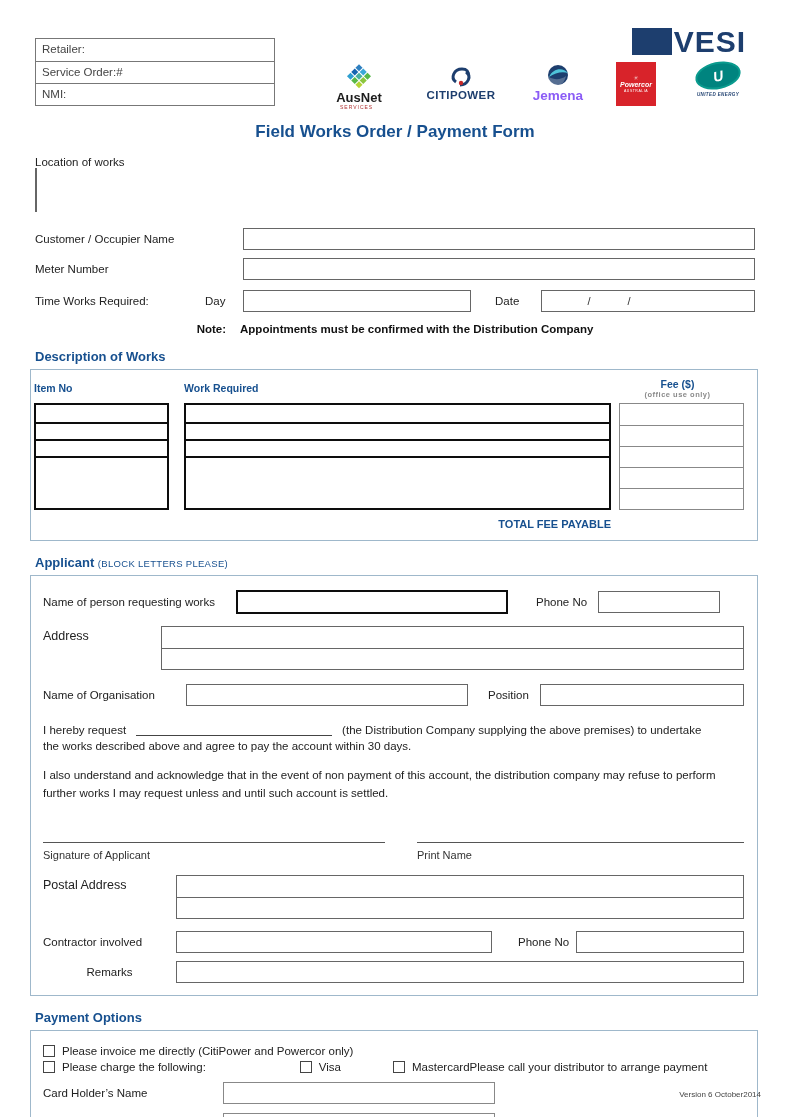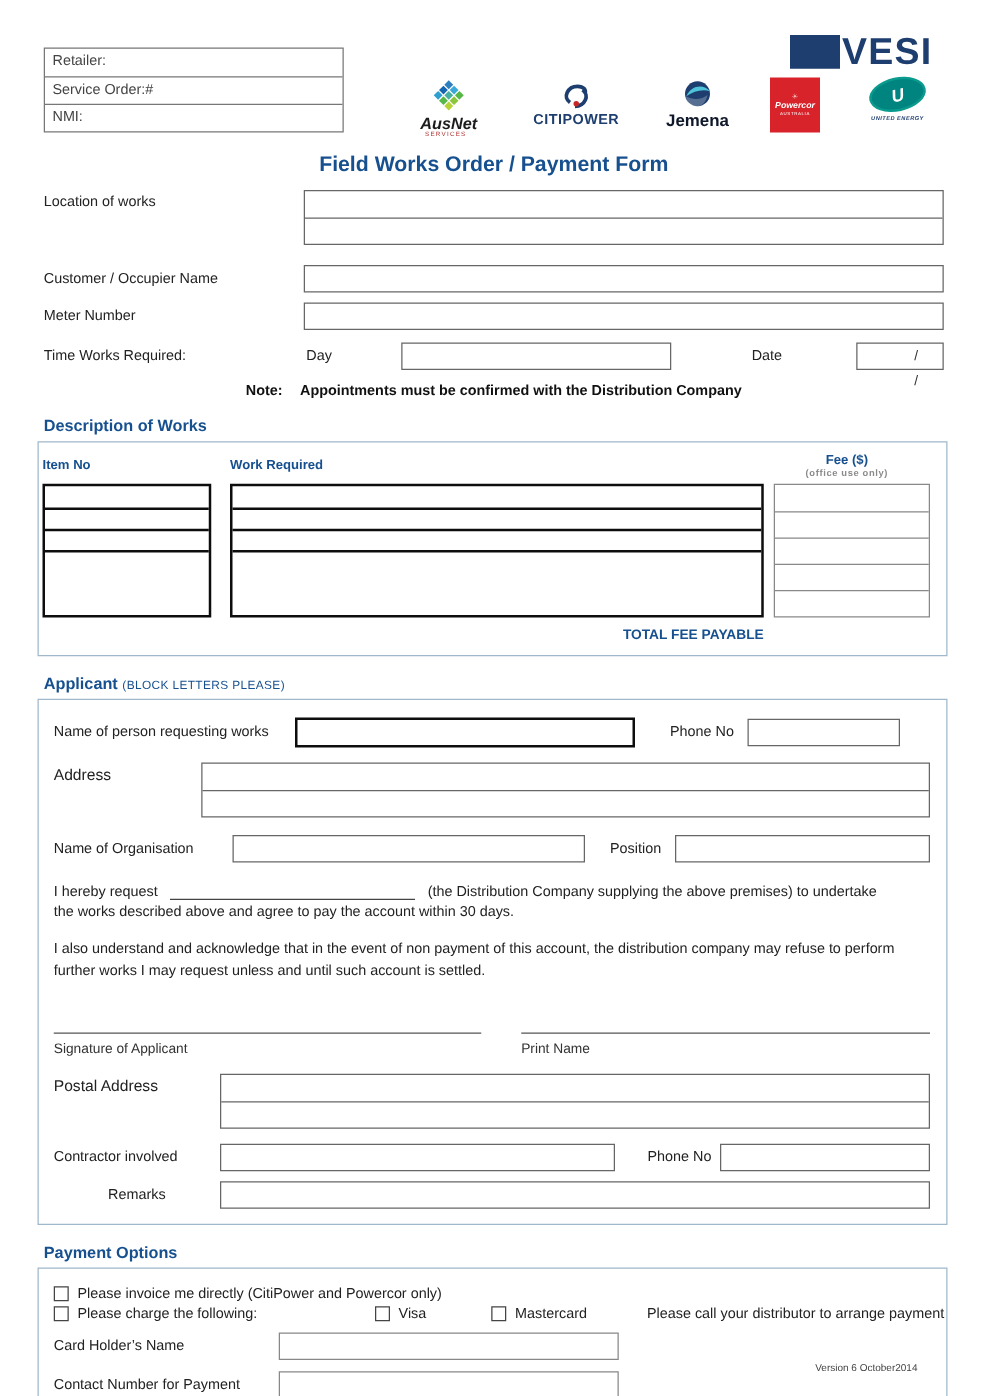--- a/index.html
+++ b/index.html
@@ -22,26 +22,26 @@
     border-top:1px solid #777; color:#444; font-size:11.5px;
   }
   .retailer-table .rrow:first-child { border-top:none; }
 
   .vesi { position:absolute; right:44px; top:28px; display:flex; align-items:flex-start; }
   .vesi-block { width:40px; height:27px; background:#1D3E6E; margin-right:2px; }
   .vesi-text { font-size:30px; font-weight:bold; color:#1D3E6E; letter-spacing:1px; line-height:27px; }
 
   .logo { position:absolute; text-align:center; }
   .logo-ausnet { left:328px; top:64px; width:62px; }
-  .logo-ausnet .nm { font-size:13px; font-weight:bold; color:#1c1c1c; line-height:12px;font-style:italic; }
+  .logo-ausnet .nm { font-size:13px; font-weight:bold; color:#1c1c1c; line-height:12px; }
   .logo-ausnet .sub { font-size:5px; color:#b03030; letter-spacing:1px; text-align:left; padding-left:12px; }
   .logo-citipower { left:418px; top:66px; width:86px; }
   .logo-citipower .nm { font-size:11.5px; font-weight:bold; color:#1D3E6E; letter-spacing:.4px; line-height:11px; }
   .logo-jemena { left:528px; top:64px; width:60px; }
-  .logo-jemena .nm { font-size:13.5px; font-weight:bold; color:#0f172a; line-height:12px; }
+  .logo-jemena .nm { font-size:13.5px; font-weight:bold; color:#8b5cf6; line-height:12px; }
   .logo-powercor { left:616px; top:62px; width:40px; height:44px; background:#D8232A;
      color:#fff; display:flex; flex-direction:column; justify-content:center; align-items:center; }
   .logo-powercor .nm { font-size:7px; font-weight:bold; font-style:italic; line-height:8px; }
   .logo-powercor .sub { font-size:3.5px; letter-spacing:.5px; }
   .logo-powercor .burst { font-size:6px; line-height:6px; color:#f2b9bb; }
   .logo-united { left:690px; top:62px; width:56px; }
   .ue-oval { width:46px; height:27px; background:#00847F; border-radius:50%;
      transform:rotate(-12deg); margin:0 auto; display:flex; align-items:center; justify-content:center;
      border:2px solid #0a9b8e; }
   .ue-oval span { color:#fff; font-weight:bold; font-style:italic; font-size:14px; }
@@ -51,24 +51,24 @@
   .title { text-align:center; font-size:17px; font-weight:bold; color:#17508F; margin-top:6px; }
 
   
   .fieldzone { padding:0 35px; }
   .frow { display:flex; align-items:center; margin-top:8px; }
   .flabel { width:208px; font-size:11.5px; color:#222; flex:none; }
   .fbox { border:1px solid #666; background:#fff; flex:1; }
   .fbox-1 { height:22px; }
   .fbox-2 .ln { height:21px; }
   .fbox-2 .ln + .ln { border-top:1px solid #666; }
-  .frow-loc { align-items:flex-start; margin-top:10px; }
+  .frow-loc { align-items:flex-start; margin-top:10px;flex-direction:column; }
   .frow-loc .flabel { padding-top:4px; }
   .frow-cust { margin-top:16px; }
-  .time-row { display:flex; align-items:center; margin-top:10px;gap:40px; }
+  .time-row { display:flex; align-items:center; margin-top:10px; }
   .time-row .flabel { width:170px; }
   .daylbl { width:38px; font-size:11.5px; }
   .daybox { width:228px; height:22px; border:1px solid #666; margin-right:24px; }
   .datelbl { width:46px; font-size:11.5px; }
   .datebox { flex:1; height:22px; border:1px solid #666; line-height:20px; padding-left:28px; color:#333; letter-spacing:2px; }
   .datebox .slash { display:inline-block; width:40px; text-align:center; }
   .note-line { text-align:center; font-weight:bold; font-size:11.5px; margin-top:11px; color:#111; }
   .note-line .nlbl { margin-right:14px; }
 
   
@@ -134,25 +134,25 @@
   .remarks-row .lbl1 { width:133px;text-align:center; }
   .remb { flex:1; height:22px; }
 
   
   .pay-box { padding:10px 13px 12px 12px; }
   .cb { width:12px; height:12px; border:1px solid #444; background:#fff; flex:none; margin-right:7px; }
   .payrow { display:flex; align-items:center; font-size:11.5px; margin-top:4px; }
   .payrow .sp { flex:none; }
   .visa-cb { margin-left:94px; }
   .mc-cb { margin-left:52px; }
-  .callnote { margin-left:48px; }
+  .callnote { }
   .cardrow { display:flex; align-items:center; margin-top:9px; }
   .cardrow .lbl { width:180px; font-size:11.5px; }
   .cardrow .box { width:272px; height:22px; border:1px solid #888; }
-  .version { position:absolute; right:56px; bottom:18px; font-size:8px; color:#444; }
+  .version { position:absolute; right:29px; bottom:18px; font-size:8px; color:#444; }
 </style>
 </head>
 <body>
 
 <div class="page">
 
   <div class="hdr">
     <div class="retailer-table">
       <div class="rrow">Retailer:</div>
       <div class="rrow">Service Order:#</div>

